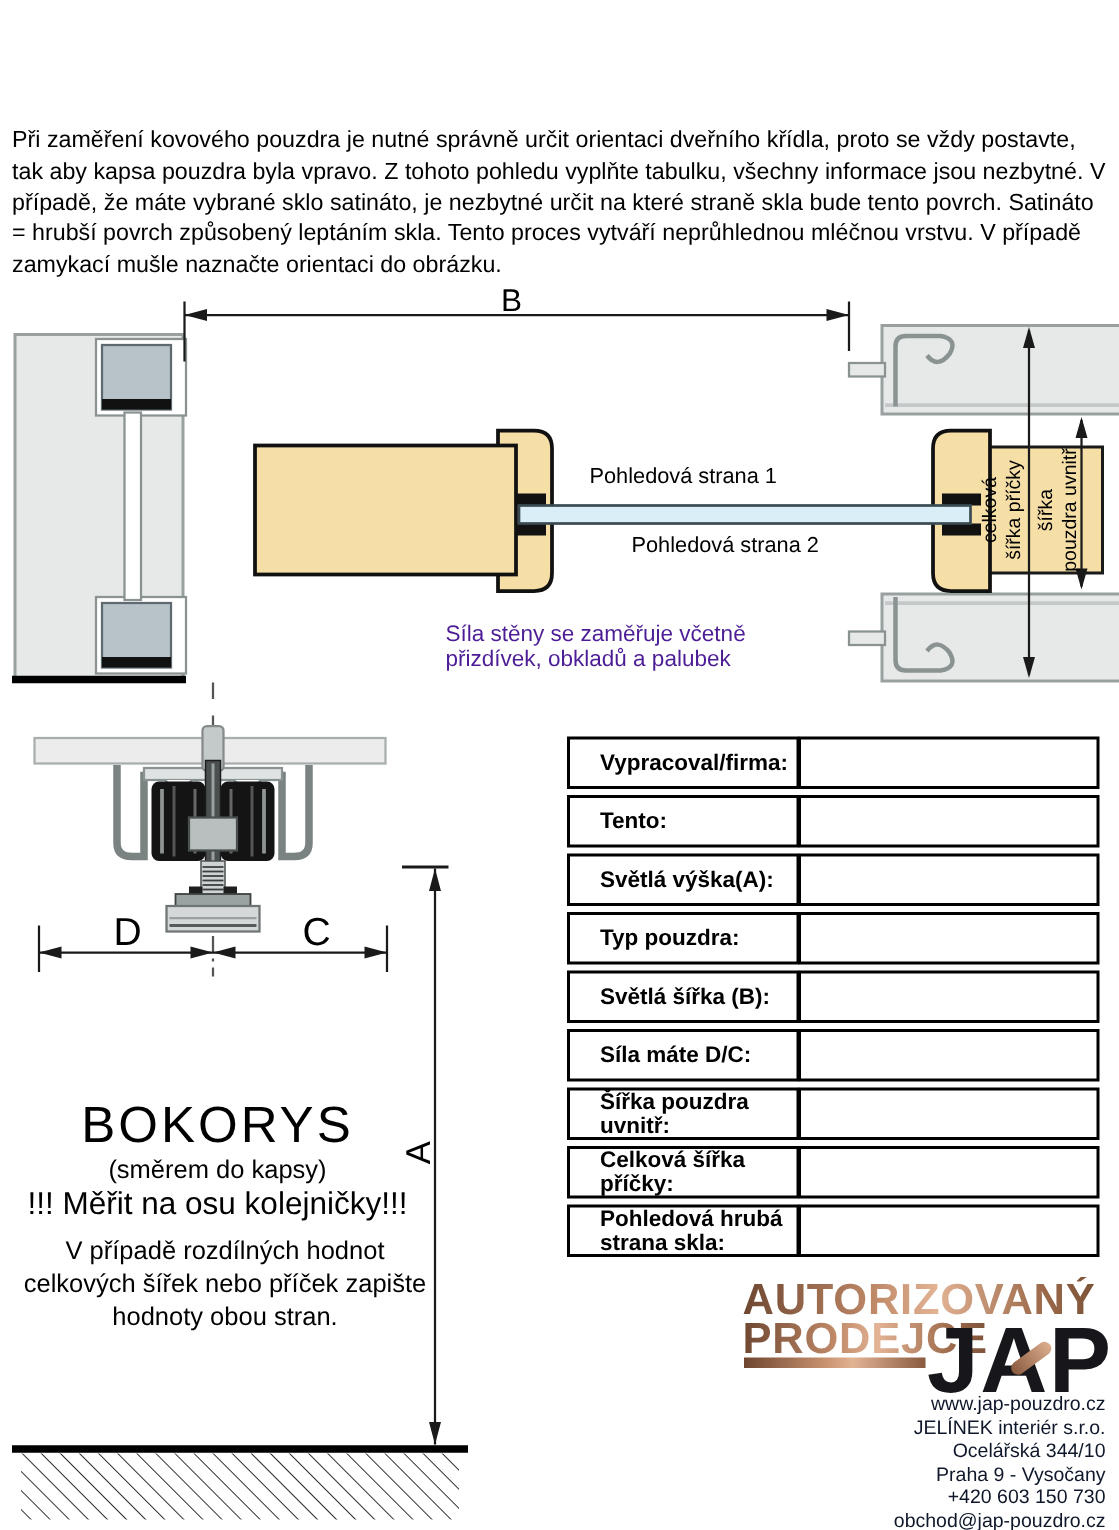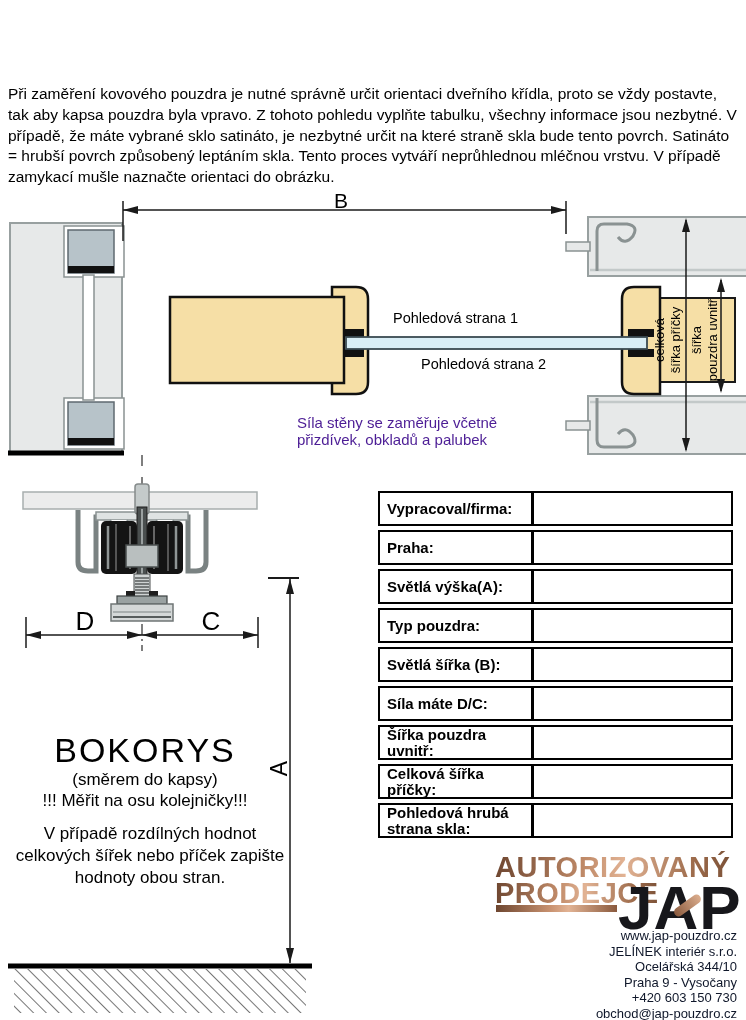--- a/index.html
+++ b/index.html
@@ -26,28 +26,28 @@
   #vlabel1{left:616px;top:324px;}
   #vlabel2{left:653px;top:324px;}
 
   
   #d-label{left:60px;top:606px;width:50px;text-align:center;font-size:26px;}
   #c-label{left:186px;top:606px;width:50px;text-align:center;font-size:26px;}
   #a-label{left:262px;top:755px;width:34px;text-align:center;font-size:23px;transform:rotate(-90deg);}
   #bokorys-title{left:10px;top:731px;width:270px;text-align:center;font-size:34px;
                  font-weight:400;letter-spacing:2px;}
   #bokorys-sub1{left:10px;top:770px;width:270px;text-align:center;font-size:17px;}
-  #bokorys-sub2{left:10px;top:791px;width:270px;text-align:center;font-size:17px;}
+  #bokorys-sub2{left:10px;top:791px;width:270px;text-align:center;font-size:21px;}
   #bokorys-para{left:5px;top:823px;width:290px;text-align:center;font-size:17px;line-height:22px;}
 
   
   #fill-table{left:378px;top:491px;width:360px;}
   .trow{display:flex;margin-bottom:4px;}
   .tcell{border:2px solid #000;box-sizing:border-box;height:35px;display:flex;align-items:center;}
-  .tlabel{width:155px;font-weight:bold;font-size:15px;line-height:15.5px;padding-left:7px;padding-right:2px;}
+  .tlabel{width:155px;font-weight:bold;font-size:15px;line-height:15.5px;padding-left:20px;padding-right:2px;}
   .tvalue{width:201px;margin-left:-1px;background:#fff;}
 
   
   .copper-text{left:495px;font-size:29px;font-weight:bold;letter-spacing:.5px;color:#a9704e;
     background:linear-gradient(90deg,#6e4630,#c08a68 38%,#e2b394 55%,#9c6a4a 85%,#7c5238);
     -webkit-background-clip:text;background-clip:text;-webkit-text-fill-color:transparent;}
   #authorized1{top:851px;}
   #authorized2{top:877px;}
   #copper-bar{left:496px;top:905px;width:121px;height:7px;
     background:linear-gradient(90deg,#6e4630,#c99270 45%,#e2b394 60%,#8a5a3e);}
@@ -223,21 +223,21 @@
     <div>celkových šířek nebo příček zapište</div>
     <div>hodnoty obou stran.</div>
   </div>
 
   <div class="abs" id="fill-table">
     <div class="trow">
       <div class="tcell tlabel">Vypracoval/firma:</div>
       <div class="tcell tvalue"></div>
     </div>
     <div class="trow">
-      <div class="tcell tlabel">Praha:</div>
+      <div class="tcell tlabel">Tento:</div>
       <div class="tcell tvalue"></div>
     </div>
     <div class="trow">
       <div class="tcell tlabel">Světlá výška(A):</div>
       <div class="tcell tvalue"></div>
     </div>
     <div class="trow">
       <div class="tcell tlabel">Typ pouzdra:</div>
       <div class="tcell tvalue"></div>
     </div>

